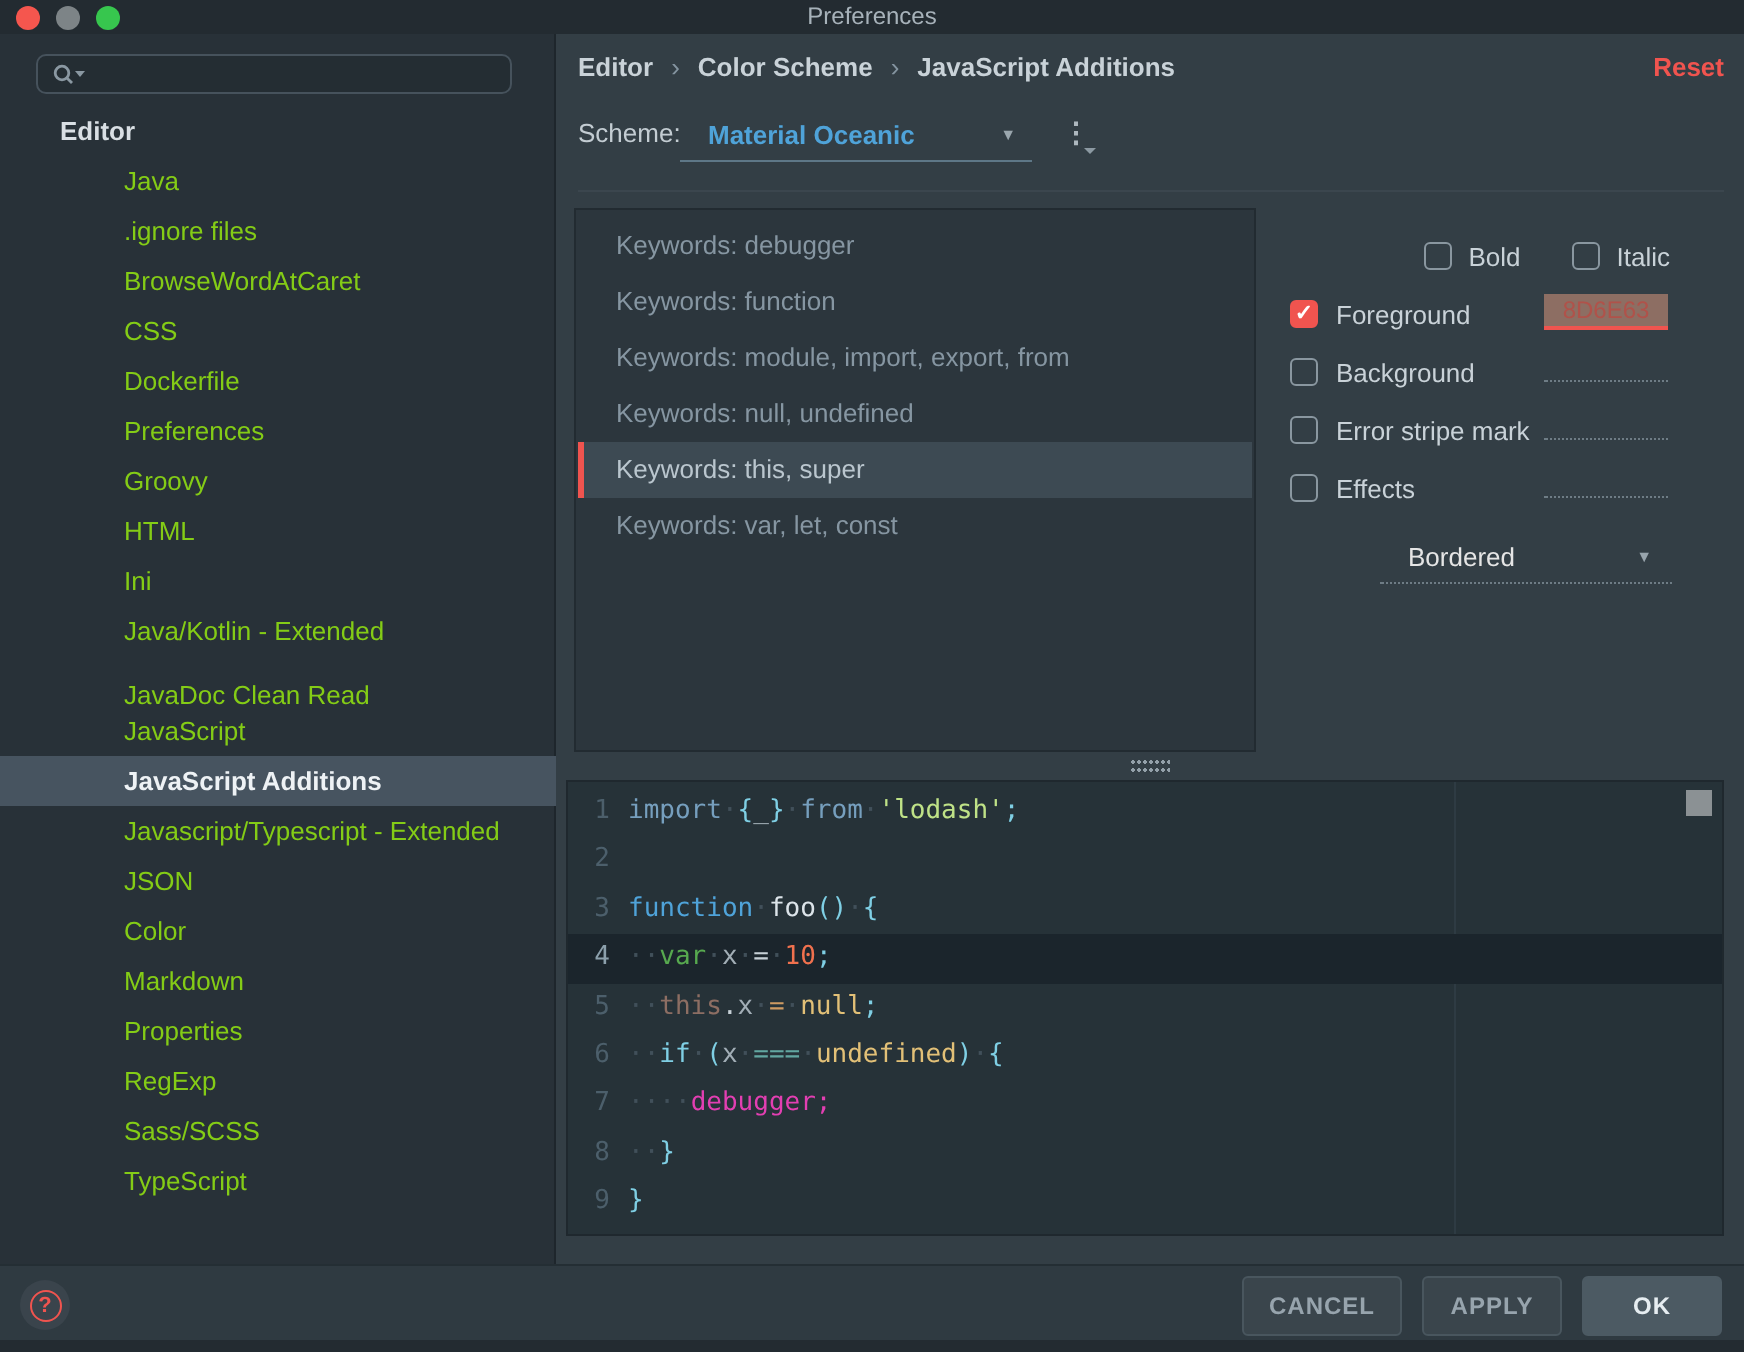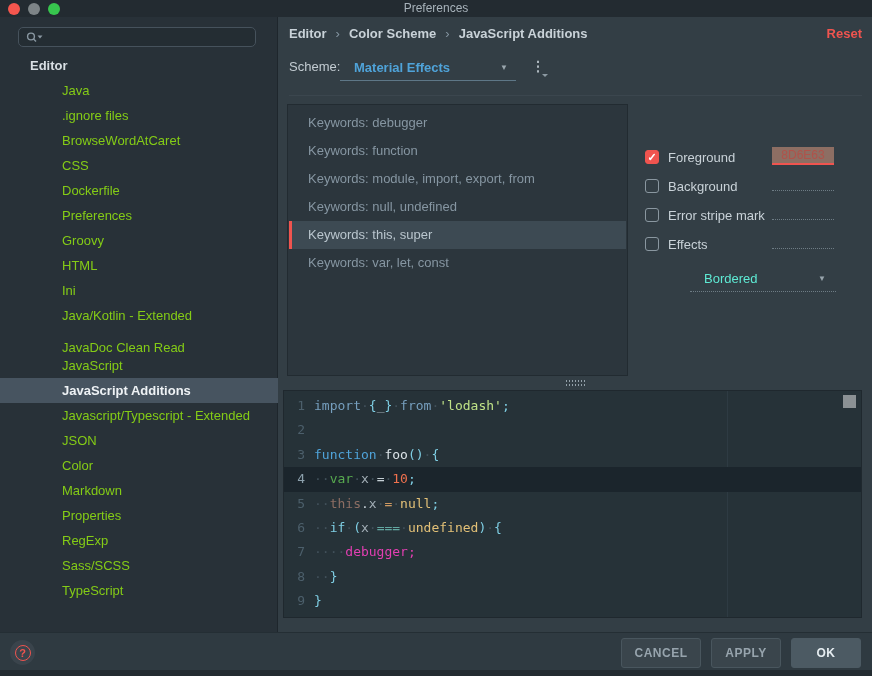--- a/index.html
+++ b/index.html
@@ -53,21 +53,21 @@
        display:flex;align-items:center;justify-content:center;flex:none;}
   .chk.checked{background:var(--red);border-color:var(--red);color:#fff;font-size:11px;font-weight:bold;line-height:1;}
   .opt-label{margin-left:9px;font-size:13px;color:#C9D2D8;}
   .val-swatch{position:absolute;left:127px;top:0;width:62px;height:18px;border-bottom:2px solid var(--red);
               font-size:12px;display:flex;align-items:center;justify-content:center;box-sizing:border-box;}
   .val-dotted{position:absolute;left:127px;top:14px;width:62px;border-bottom:1px dotted #6E7C85;}
   .bi-row{top:8px;justify-content:flex-end;padding-right:27px;box-sizing:border-box;gap:6px;}
   .bi-gap{width:14px;}
   .bordered{left:690px;top:266px;width:146px;height:26px;border-bottom:1px dotted #6E7C85;
             display:flex;align-items:center;box-sizing:border-box;}
-  .bordered-label{margin-left:14px;font-size:13px;color:#5eead4;}
+  .bordered-label{margin-left:14px;font-size:13px;color:#e5e5e5;}
   .bordered-arrow{position:absolute;right:10px;font-size:8px;color:#98A4AC;}
 
   
   .splitter{left:565px;top:379px;width:20px;height:8px;
             background-image:radial-gradient(circle,#93A0A9 34%,transparent 35%);background-size:3px 4px;}
 
   
   .editor{left:283px;top:390px;width:579px;height:228px;background:#263238;border:1px solid #1F282E;
           box-sizing:border-box;font-family:"DejaVu Sans Mono","Liberation Mono",monospace;font-size:13px;
           padding-top:3px;overflow:hidden;}
@@ -142,36 +142,43 @@
     <span>Editor</span>
     <span class="crumb-sep">›</span>
     <span>Color Scheme</span>
     <span class="crumb-sep">›</span>
     <span>JavaScript Additions</span>
   </div>
   <div class="abs reset">Reset</div>
 
   <div class="abs scheme-label">Scheme:</div>
   <div class="abs scheme-select">
-    <span class="scheme-value">Material Effects</span>
+    <span class="scheme-value">Material Oceanic</span>
     <span class="scheme-arrow">▼</span>
   </div>
   <div class="abs kebab">⋮<span class="kebab-caret"></span></div>
   <div class="abs content-sep"></div>
 
   <div class="abs kw-panel" id="kw-panel">
       <div class="kw-item" style="top: 4px;">Keywords: debugger</div>
       <div class="kw-item" style="top: 32px;">Keywords: function</div>
       <div class="kw-item" style="top: 60px;">Keywords: module, import, export, from</div>
       <div class="kw-item" style="top: 88px;">Keywords: null, undefined</div>
       <div class="kw-item selected" style="top: 116px;"><div class="kw-bar"></div>Keywords: this, super</div>
       <div class="kw-item" style="top: 144px;">Keywords: var, let, const</div>
     </div>
 
   <div class="abs options" id="options">
+    <div class="opt-row bi-row">
+      <div class="chk"></div>
+      <span class="opt-label" style="margin-left:2px">Bold</span>
+      <span class="bi-gap"></span>
+      <div class="chk"></div>
+      <span class="opt-label" style="margin-left:2px">Italic</span>
+    </div>
   <div class="opt-row" style="top: 37px;">
         <div class="chk checked">✓</div>
         <span class="opt-label">Foreground</span>
         <div class="val-swatch" style="background: rgb(141, 110, 99); color: rgb(176, 82, 74);">8D6E63</div>
       </div>
       <div class="opt-row" style="top: 66px;">
         <div class="chk"></div>
         <span class="opt-label">Background</span>
         <div class="val-dotted"></div>
       </div>

